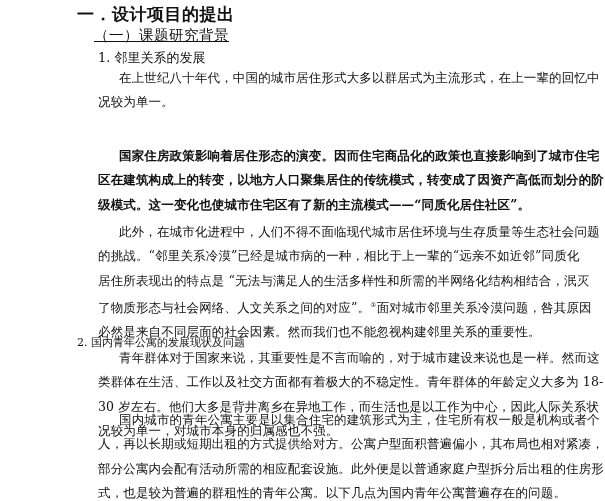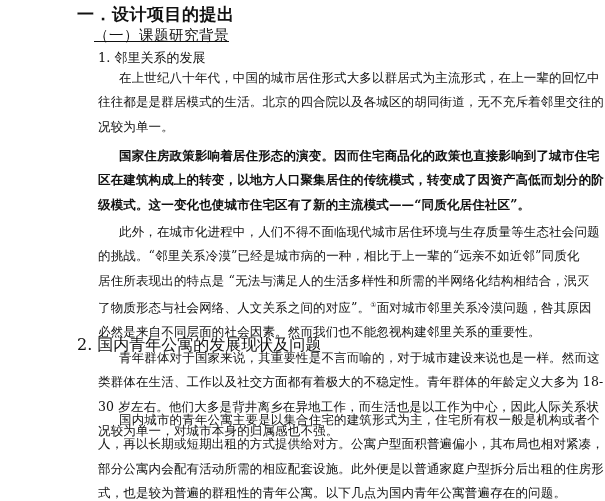--- a/index.html
+++ b/index.html
@@ -3,40 +3,39 @@
 <meta charset="utf-8">
 <style>
   html, body { margin: 0; padding: 0; background: #ffffff; }
   body { width: 605px; height: 501px; overflow: hidden; position: relative;
          font-family: "DejaVu Serif", "Liberation Serif", serif; color: #111; }
   .page { position: absolute; left: 77px; top: 0; width: 455px; }
   .h1 { position: absolute; left: 0; top: 3px; font-family: "DejaVu Sans", "Liberation Sans", sans-serif;
         font-size: 17px; font-weight: bold; letter-spacing: 0.5px; white-space: nowrap; }
   .h2 { position: absolute; left: 17px; top: 26px; font-size: 14.5px; white-space: nowrap; letter-spacing: 0.5px; text-decoration: underline; }
   .h3 { position: absolute; left: 21px; top: 49px; font-size: 13px; white-space: nowrap; }
-  .h3b { position: absolute; left: 0; font-size: 16px; white-space: nowrap; }
+  .h3b { position: absolute; left: 0; font-size: 11px; white-space: nowrap; }
   .para { position: absolute; left: 0; width: 455px; font-size: 12.5px; line-height: 24.3px;
           text-align: justify; text-indent: 21px; letter-spacing: 0.15px; }
   .line { display: block; white-space: nowrap; text-align: justify; text-align-last: justify; }
   .line.last { text-align-last: left; }
   .line.first { padding-left: 21px; }
   sup { font-size: 7px; vertical-align: 5px; }
 </style>
 </head>
 <body>
 
 <div class="page">
 
   <div class="h1">一．设计项目的提出</div>
   <div class="h2">（一）课题研究背景</div>
   <div class="h3">1. 邻里关系的发展</div>
 
   <div class="para" style="top:66px;">
     <span class="line first">在上世纪八十年代，中国的城市居住形式大多以群居式为主流形式，在上一辈的回忆中，</span>
-    <span class="line">往往都是是群居模式的生活。北京的四合院以及各城区的胡同街道，无不充斥着邻里交往的</span>
     <span class="line last">况较为单一。</span>
   </div>
 
   <div class="para" style="top:144px;font-weight:bold;">
     <span class="line first">国家住房政策影响着居住形态的演变。因而住宅商品化的政策也直接影响到了城市住宅</span>
     <span class="line">区在建筑构成上的转变，以地方人口聚集居住的传统模式，转变成了因资产高低而划分的阶</span>
     <span class="line last">级模式。这一变化也使城市住宅区有了新的主流模式——“同质化居住社区”。</span>
   </div>
 
   <div class="para" style="top:220px;">

